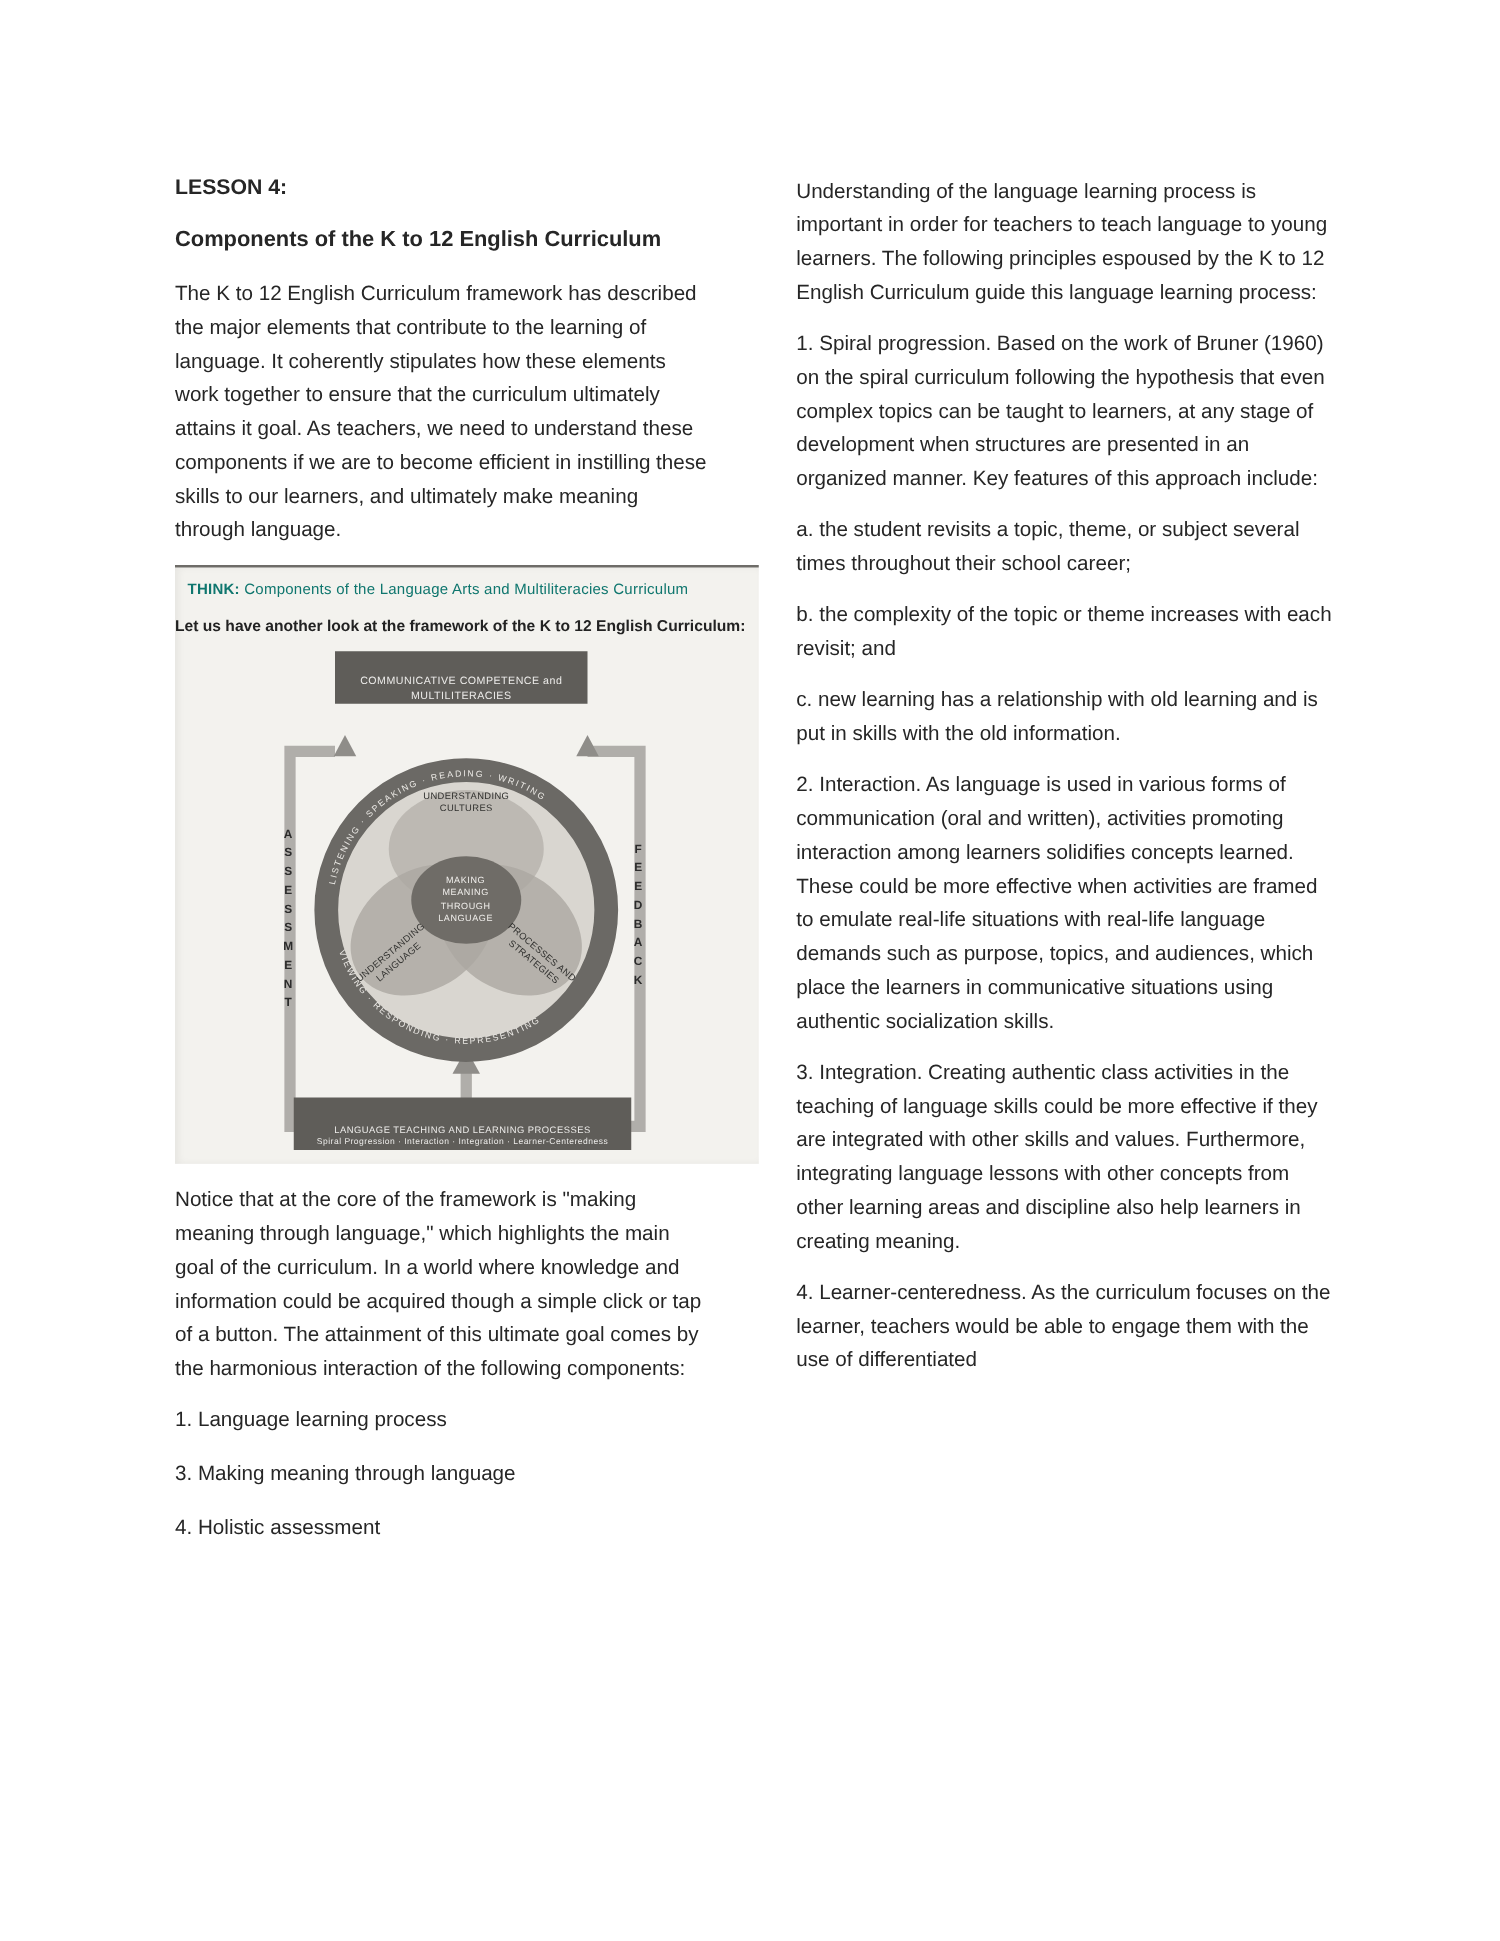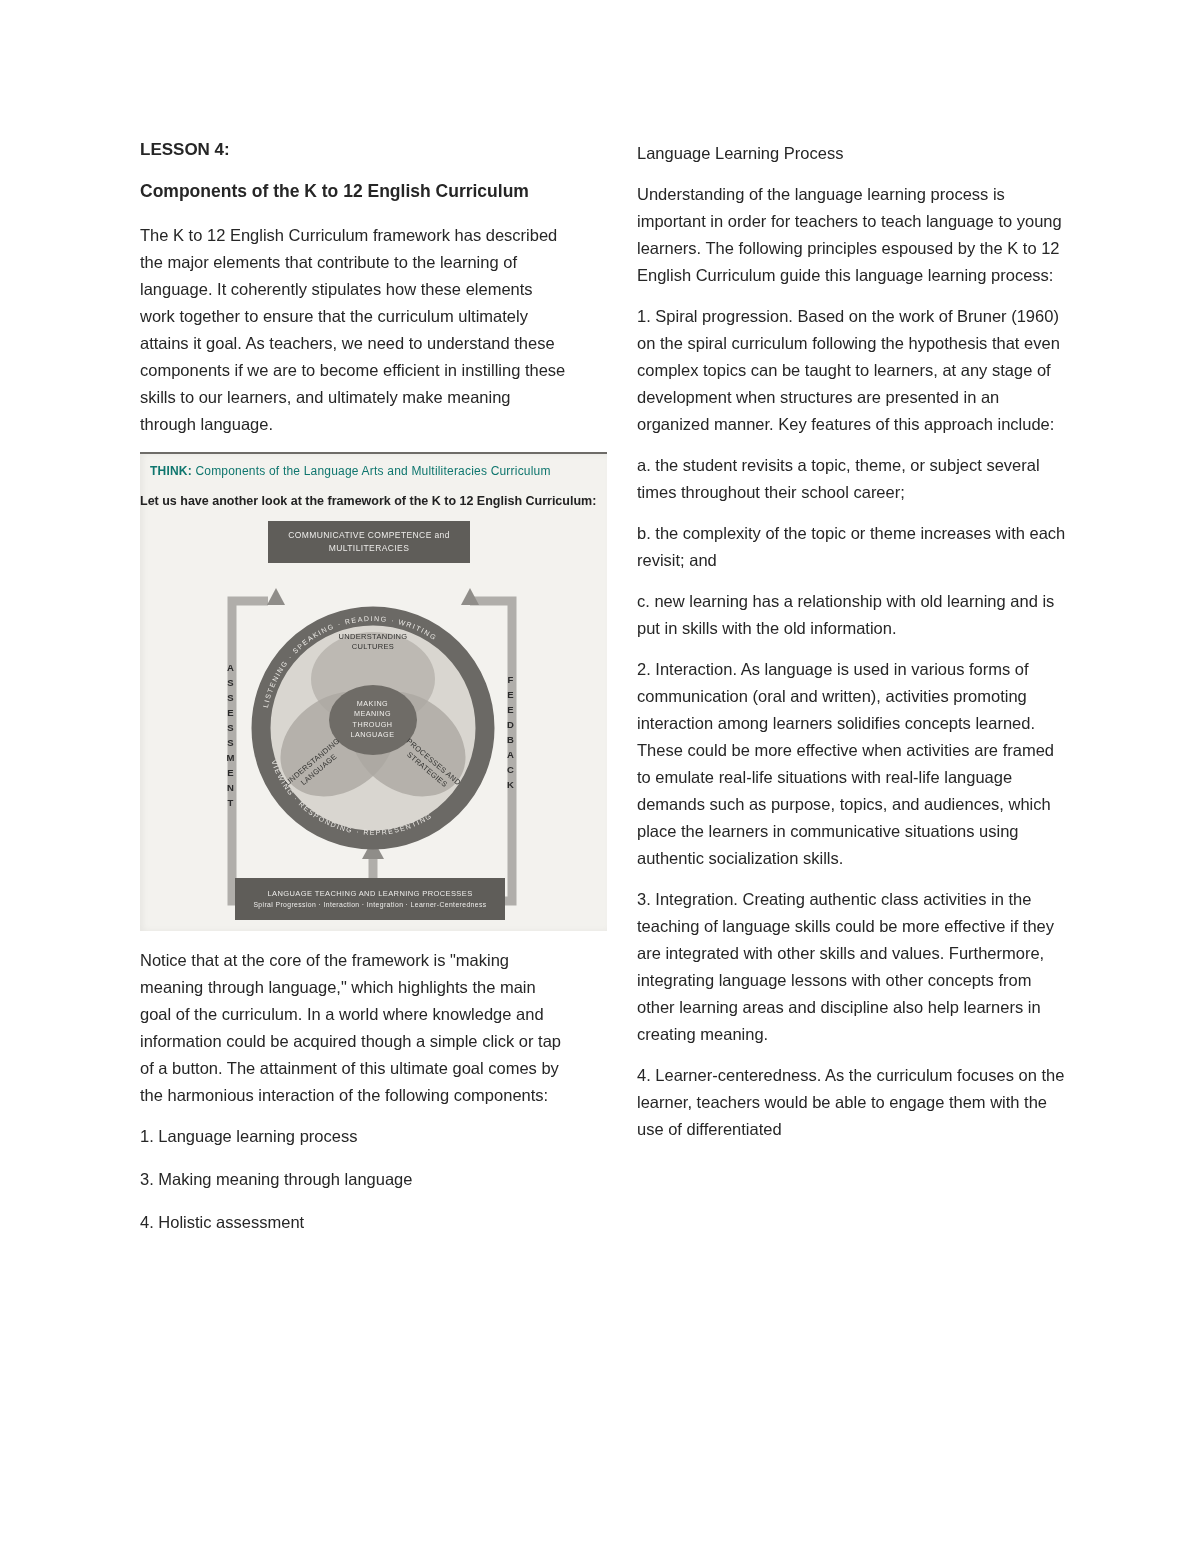--- a/index.html
+++ b/index.html
@@ -16,21 +16,21 @@
 
   figure.framework{margin:10px 0 16px;width:467px;height:477px;position:relative;
         background:#f3f2ee;border-top:2px solid #6e6c68;box-shadow:inset 3px 0 6px rgba(0,0,0,.05);}
   .fig-caption{position:absolute;top:10px;left:10px;font-size:12px;color:#0f766e;letter-spacing:.2px;}
   .fig-caption .b{font-weight:bold;}
   .fig-sub{position:absolute;top:40px;left:0;right:0;font-size:12.5px;
         font-weight:600;color:#222;}
   .diagram{position:absolute;top:62px;left:0;width:467px;height:415px;filter:blur(.35px);}
   .diagram svg{position:absolute;left:0;top:0;}
   .dbox{position:absolute;background:#5f5d59;color:#edecea;text-align:center;display:flex;
-        flex-direction:column;justify-content:center;letter-spacing:.4px;}
+        flex-direction:column;justify-content:flex-end;letter-spacing:.4px;}
   .top-box{left:128px;top:5px;width:202px;height:42px;font-size:8.5px;line-height:1.5;}
   .bottom-box{left:95px;top:362px;width:270px;height:42px;font-size:7.5px;line-height:1.55;}
   .bottom-box .l2{font-size:6.8px;}
   .rail{position:absolute;writing-mode:vertical-rl;text-orientation:upright;font-weight:bold;
         font-size:9.5px;letter-spacing:4px;color:#2b2b2b;}
   .rail-left{left:85px;top:146px;}
   .rail-right{left:365px;top:158px;}
   .vlabel{position:absolute;font-size:7.5px;color:#30302e;text-align:center;line-height:1.35;
         letter-spacing:.3px;}
   .vlabel.vtop{left:173px;top:116px;width:120px;}
@@ -114,21 +114,20 @@
     </figure>
 
     <p class="body">Notice that at the core of the framework is "making meaning through language," which highlights the main goal of the curriculum. In a world where knowledge and information could be acquired though a simple click or tap of a button. The attainment of this ultimate goal comes by the harmonious interaction of the following components:</p>
 
     <p class="list-item">1. Language learning process</p>
     <p class="list-item">3. Making meaning through language</p>
     <p class="list-item">4. Holistic assessment</p>
   </div>
 
   <div class="col col-right">
-    <p class="heading">Language Learning Process</p>
     <p class="body">Understanding of the language learning process is important in order for teachers to teach language to young learners. The following principles espoused by the K to 12 English Curriculum guide this language learning process:</p>
     <p class="body">1. Spiral progression. Based on the work of Bruner (1960) on the spiral curriculum following the hypothesis that even complex topics can be taught to learners, at any stage of development when structures are presented in an organized manner. Key features of this approach include:</p>
     <p class="body">a. the student revisits a topic, theme, or subject several times throughout their school career;</p>
     <p class="body">b. the complexity of the topic or theme increases with each revisit; and</p>
     <p class="body">c. new learning has a relationship with old learning and is put in skills with the old information.</p>
     <p class="body">2. Interaction. As language is used in various forms of communication (oral and written), activities promoting interaction among learners solidifies concepts learned. These could be more effective when activities are framed to emulate real-life situations with real-life language demands such as purpose, topics, and audiences, which place the learners in communicative situations using authentic socialization skills.</p>
     <p class="body">3. Integration. Creating authentic class activities in the teaching of language skills could be more effective if they are integrated with other skills and values. Furthermore, integrating language lessons with other concepts from other learning areas and discipline also help learners in creating meaning.</p>
     <p class="body">4. Learner-centeredness. As the curriculum focuses on the learner, teachers would be able to engage them with the use of differentiated</p>
   </div>
 

